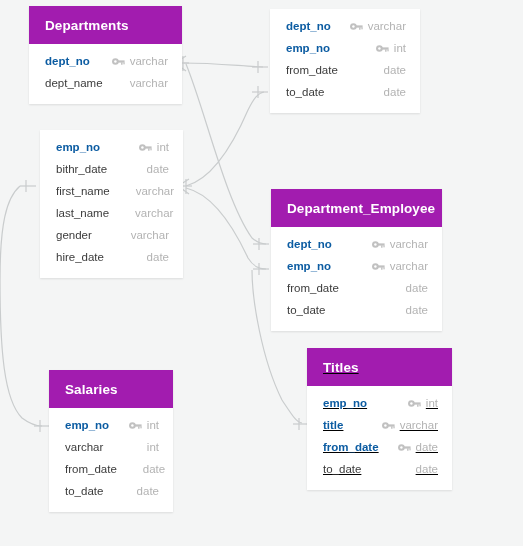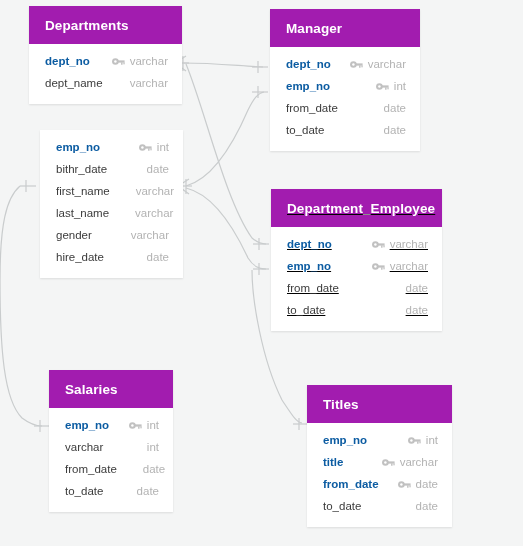--- a/index.html
+++ b/index.html
@@ -163,21 +163,20 @@
           <span class="field-name">dept_name</span>
           <span class="field-spacer"></span>
           <svg class="key-icon blank" viewBox="0 0 16 11">
             <use xlink:href="#glyph-key"></use>
           </svg>
           <span class="field-type">varchar</span>
         </div>
       </div>
     </div>
     <div class="entity" style="left: 270px; top: 9px; width: 150px;">
-      <div class="entity-header">Manager</div>
       <div class="entity-body">
         <div class="field-row key">
           <span class="field-name">dept_no</span>
           <span class="field-spacer"></span>
           <svg class="key-icon" viewBox="0 0 16 11">
             <use xlink:href="#glyph-key"></use>
           </svg>
           <span class="field-type">varchar</span>
         </div>
         <div class="field-row key">
@@ -251,21 +250,21 @@
         <div class="field-row">
           <span class="field-name">hire_date</span>
           <span class="field-spacer"></span>
           <svg class="key-icon blank" viewBox="0 0 16 11">
             <use xlink:href="#glyph-key"></use>
           </svg>
           <span class="field-type">date</span>
         </div>
       </div>
     </div>
-    <div class="entity" style="left: 271px; top: 189px; width: 171px; text-decoration: underline;">
+    <div class="entity" style="left: 271px; top: 189px; width: 171px;">
       <div class="entity-header">Department_Employee</div>
       <div class="entity-body">
         <div class="field-row key">
           <span class="field-name">dept_no</span>
           <span class="field-spacer"></span>
           <svg class="key-icon" viewBox="0 0 16 11">
             <use xlink:href="#glyph-key"></use>
           </svg>
           <span class="field-type">varchar</span>
         </div>
@@ -325,21 +324,21 @@
         <div class="field-row">
           <span class="field-name">to_date</span>
           <span class="field-spacer"></span>
           <svg class="key-icon blank" viewBox="0 0 16 11">
             <use xlink:href="#glyph-key"></use>
           </svg>
           <span class="field-type">date</span>
         </div>
       </div>
     </div>
-    <div class="entity" style="left: 307px; top: 385px; width: 145px;">
+    <div class="entity" style="left: 307px; top: 348px; width: 145px; text-decoration: underline;">
       <div class="entity-header">Titles</div>
       <div class="entity-body">
         <div class="field-row key">
           <span class="field-name">emp_no</span>
           <span class="field-spacer"></span>
           <svg class="key-icon" viewBox="0 0 16 11">
             <use xlink:href="#glyph-key"></use>
           </svg>
           <span class="field-type">int</span>
         </div>

